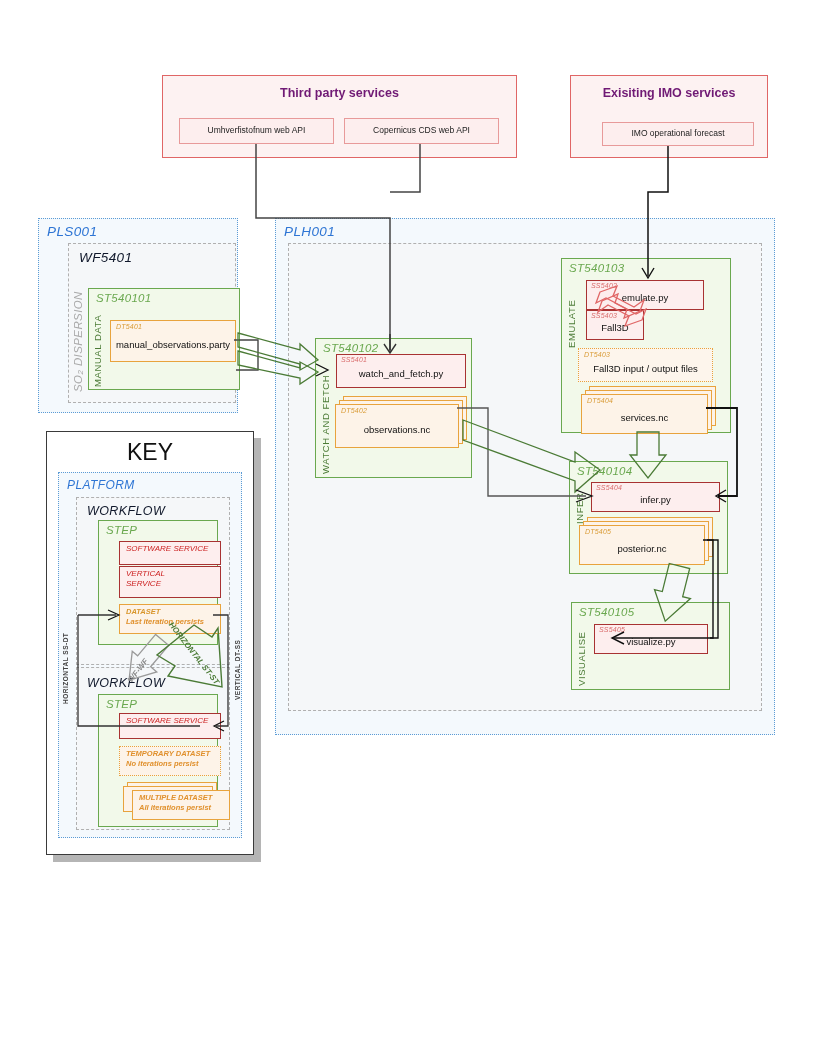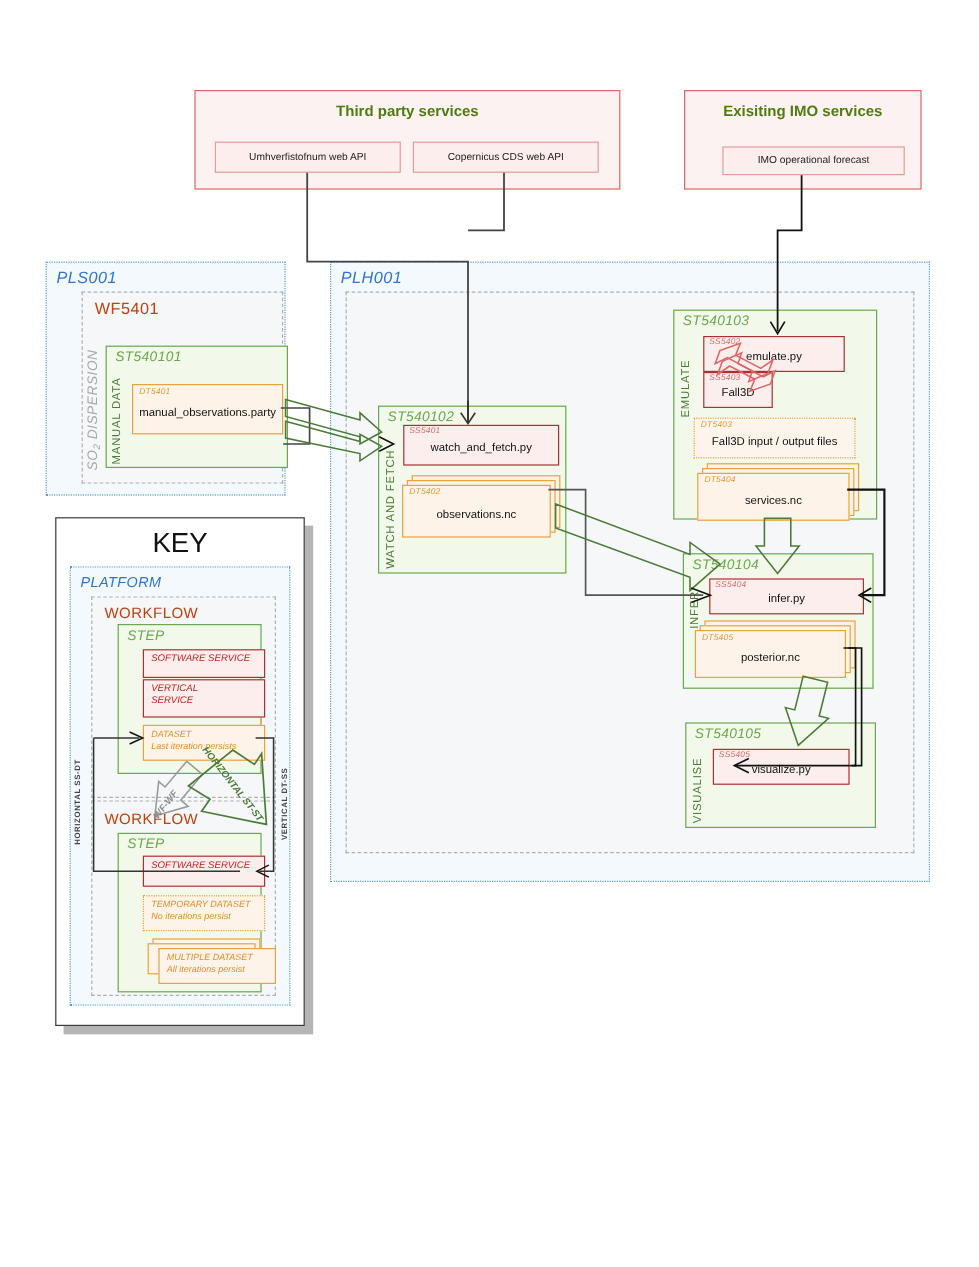--- a/index.html
+++ b/index.html
@@ -3,34 +3,34 @@
 <meta charset="utf-8">
 <style>
   html,body{margin:0;padding:0;background:#ffffff;}
   body{width:816px;height:1056px;position:relative;overflow:hidden;
        font-family:"Liberation Sans","DejaVu Sans",sans-serif;}
   .abs{position:absolute;box-sizing:border-box;}
 
   
   .extgroup{border:1.5px solid #e06666;background:#fdf2f2;}
   .extgroup-title{position:absolute;left:0;right:0;top:10px;text-align:center;
-      color:#4d7c0f;font-weight:bold;font-size:12.5px;}
+      color:#701a75;font-weight:bold;font-size:12.5px;}
   .extitem{border:1.5px solid #e89a9a;background:#fdeeee;
       display:flex;align-items:center;justify-content:center;
       font-size:8.5px;color:#222;text-align:center;line-height:1.15;}
 
   
   .platform{border:1.6px dotted #5b9bd5;background:#f4f9fd;}
   .platform-title{position:absolute;left:8px;top:5px;color:#2e75d4;
       font-style:italic;font-size:13.5px;letter-spacing:.4px;}
 
   
   .workflow{border:1.4px dashed #b0b0b0;background:#f5f7f9;}
-  .workflow-title{position:absolute;left:10px;top:6px;color:#c2410c;
-      font-size:13.5px;letter-spacing:.4px;}
+  .workflow-title{position:absolute;left:10px;top:6px;color:#0f172a;
+      font-style:italic;font-size:13.5px;letter-spacing:.4px;}
   .wf-side{position:absolute;color:#a9a9a9;font-style:italic;font-size:11.5px;
       writing-mode:vertical-rl;transform:rotate(180deg);letter-spacing:.4px;
       white-space:nowrap;}
   .wf-side sub{font-size:8px;}
 
   
   .step{border:1.3px solid #6aa84f;background:#f2f9ea;}
   .step-title{position:absolute;left:7px;top:3px;color:#6aa84f;
       font-style:italic;font-size:11.5px;letter-spacing:.3px;}
   .step-side{position:absolute;color:#4b7b36;font-size:9.5px;
@@ -58,21 +58,21 @@
   
   .keybox{background:#ffffff;border:1.5px solid #3a3a3a;
       box-shadow:7px 7px 0 0 rgba(120,120,120,.55);}
   .key-title{position:absolute;left:0;right:0;top:7px;text-align:center;
       font-size:23px;color:#111;}
   .kss{border:1.3px solid #a83232;background:#fdeeee;position:absolute;
       color:#cc2222;font-style:italic;font-size:8px;padding:2px 0 0 6px;
       line-height:1.25;}
   .kdt{border:1.2px solid #e8a33d;background:#fdf3e8;position:absolute;
       color:#e0902c;font-style:italic;font-size:7.5px;padding:2px 0 0 6px;
-      line-height:1.3;}
+      line-height:1.3;font-weight:bold;}
   .kdt.temp{border:1.3px dotted #e8a33d;}
   .kside{position:absolute;color:#444;font-size:6.5px;font-weight:bold;
       writing-mode:vertical-rl;transform:rotate(180deg);letter-spacing:.5px;
       white-space:nowrap;}
   svg{position:absolute;left:0;top:0;overflow:visible;}
 </style>
 </head>
 <body>
 
 <div class="abs extgroup" style="left:162px;top:75px;width:355px;height:83px;">

